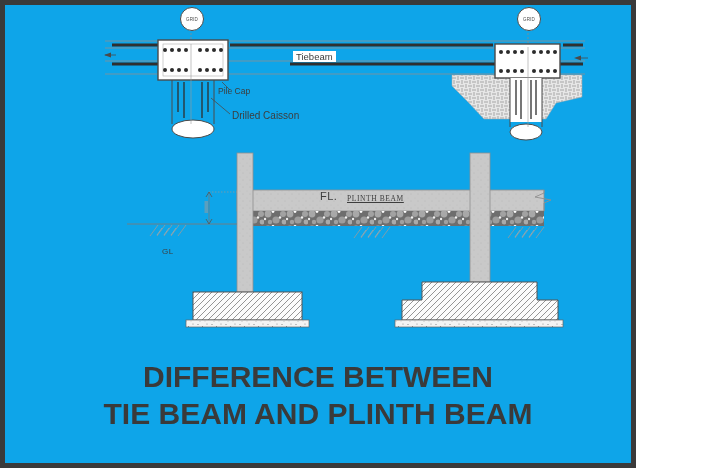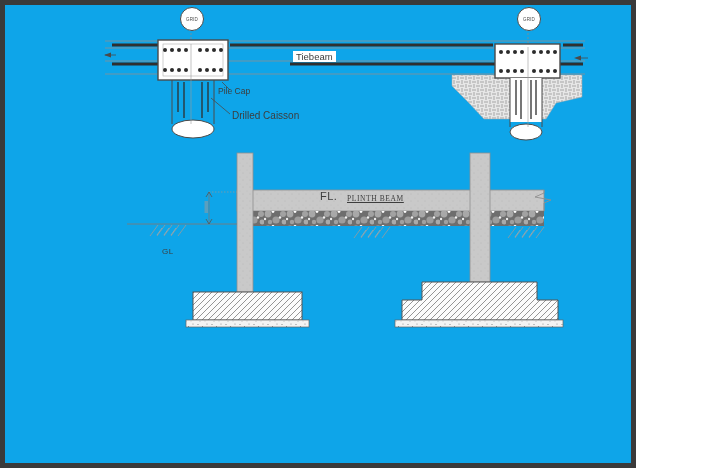--- a/index.html
+++ b/index.html
@@ -206,13 +206,17 @@
     </g>
   </svg>
 
   <span class="lbl lbl-tiebeam">Tiebeam</span>
   <span class="lbl lbl-pilecap">Pile Cap</span>
   <span class="lbl lbl-caisson">Drilled Caisson</span>
   <span class="lbl lbl-fl">FL.</span>
   <span class="lbl lbl-plinth">PLINTH BEAM</span>
   <span class="lbl lbl-gl">GL</span>
 
+  <div class="title-block">
+    <div>DIFFERENCE BETWEEN</div>
+    <div>TIE BEAM AND PLINTH BEAM</div>
+  </div>
 </div>
 
 </body></html>

